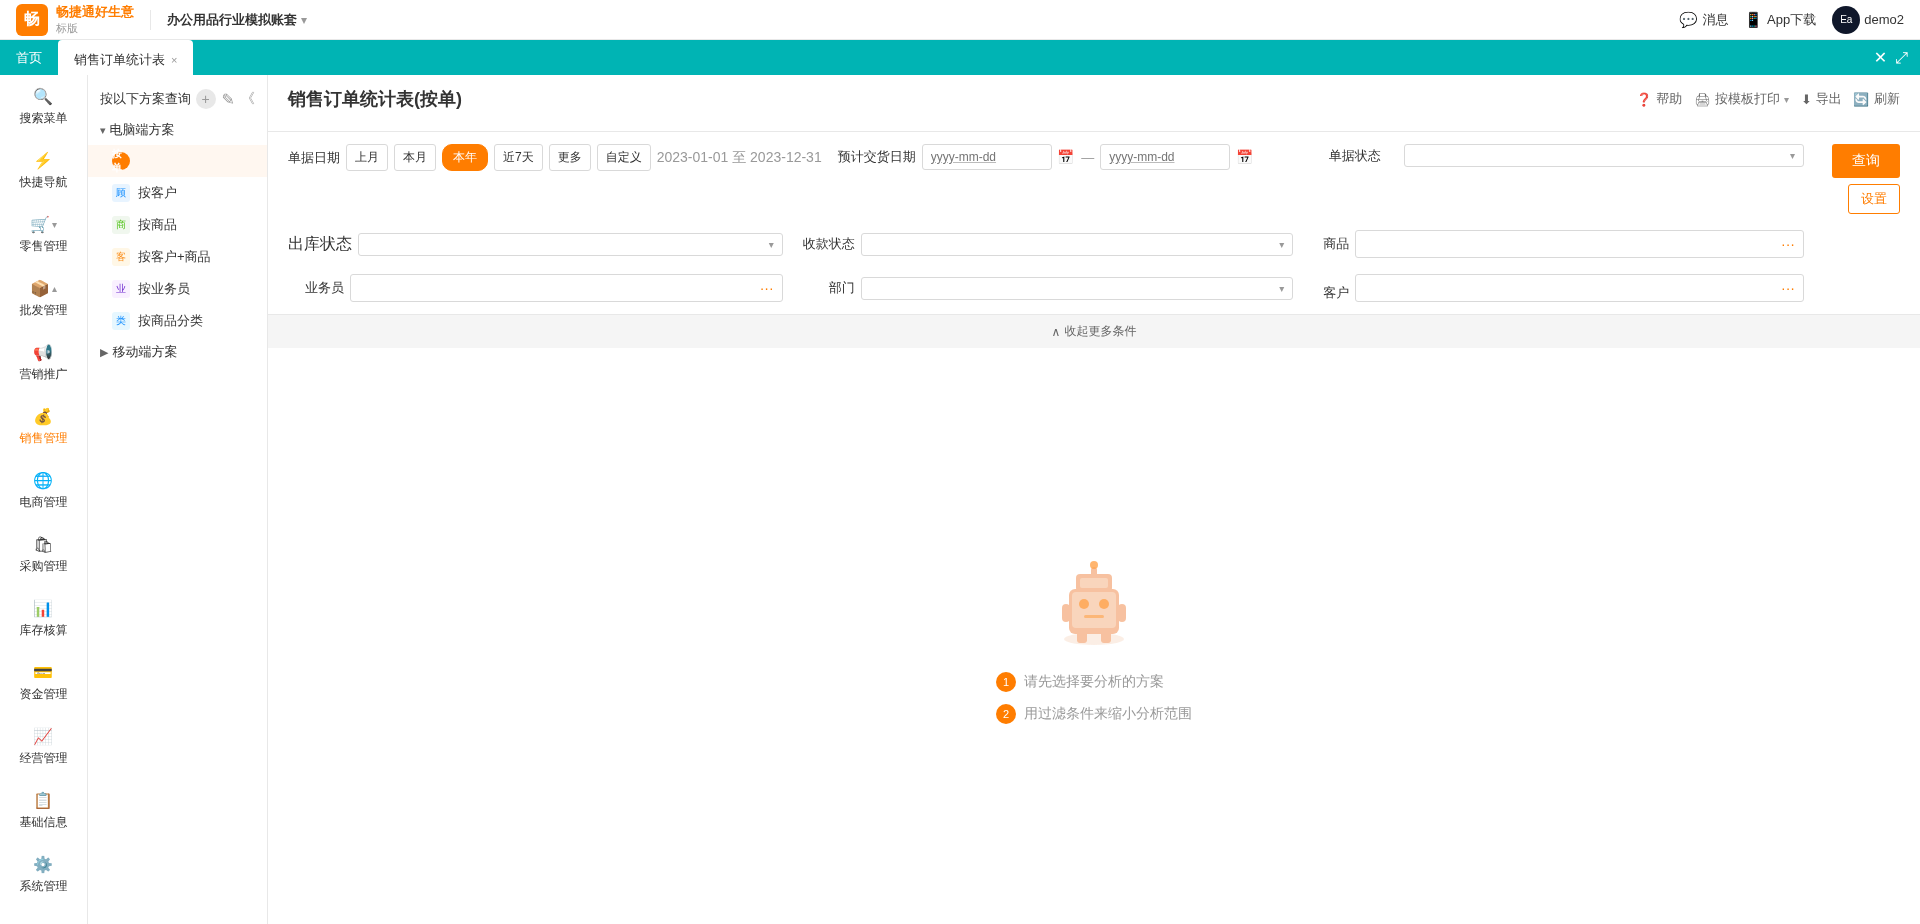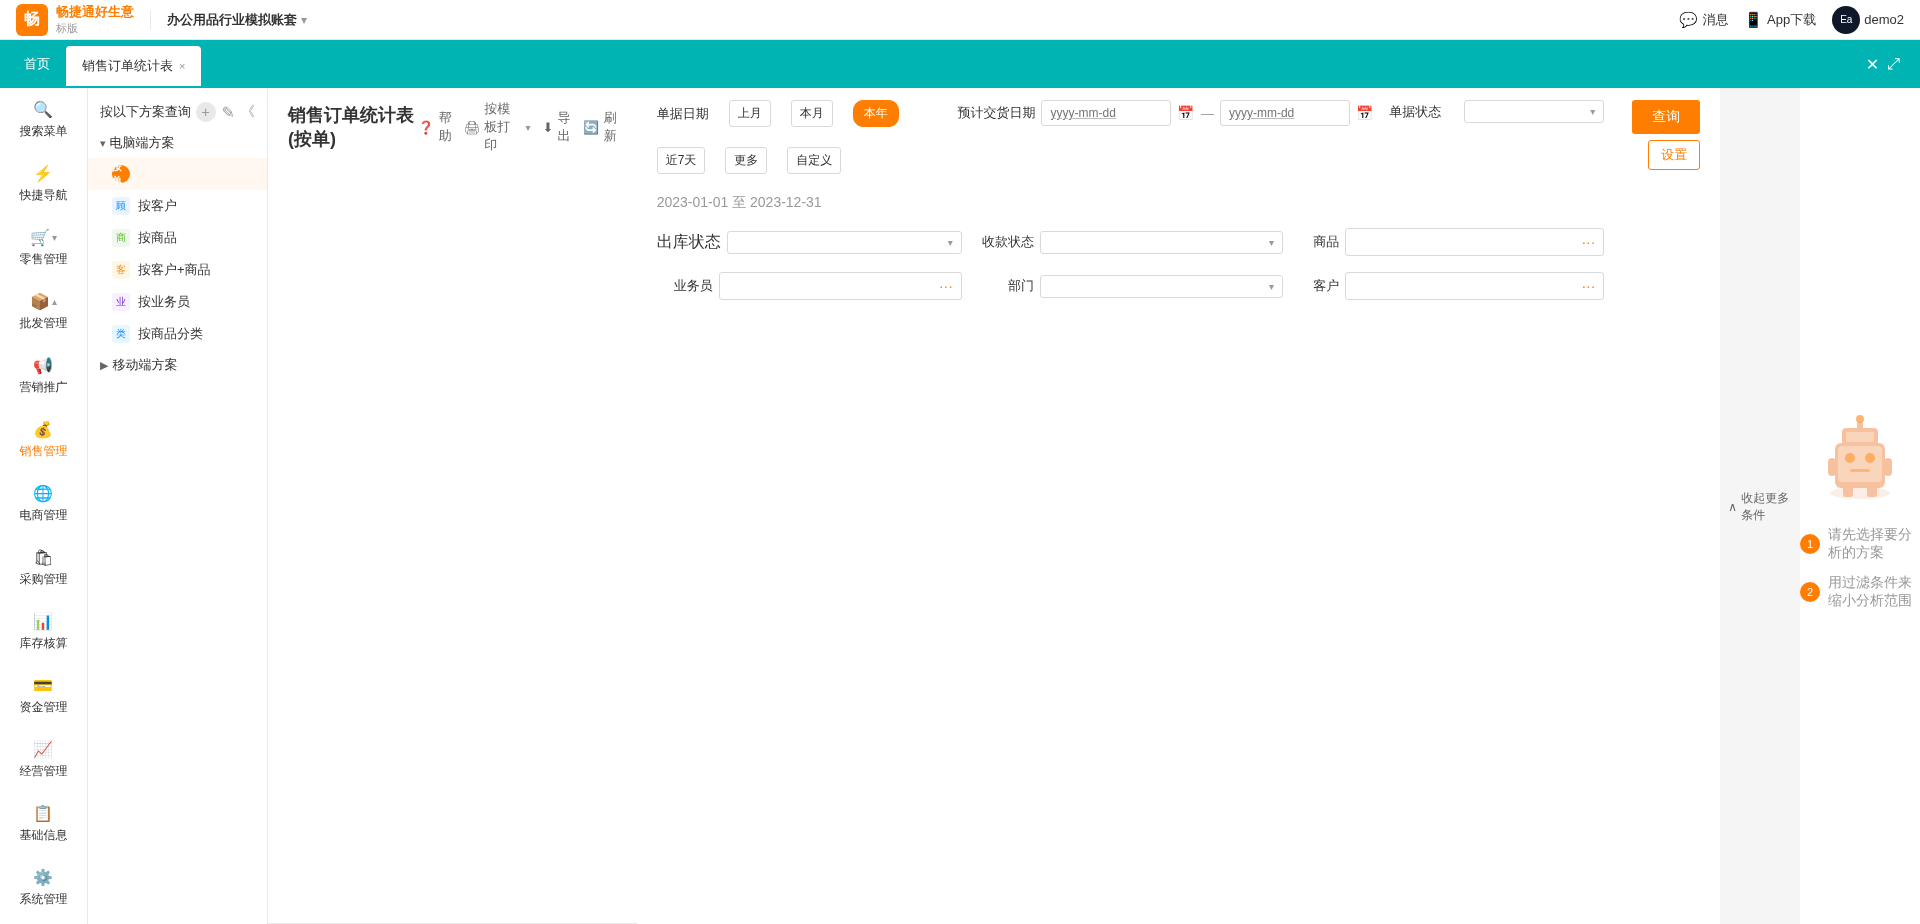--- a/index.html
+++ b/index.html
@@ -7,21 +7,21 @@
 
     
     .top-header { height: 40px; background: #fff; display: flex; align-items: center; padding: 0 16px; border-bottom: 1px solid #e8e8e8; justify-content: space-between; }
     .logo-area { display: flex; align-items: center; gap: 8px; }
     .logo-icon { width: 32px; height: 32px; background: #ff7d00; border-radius: 6px; display: flex; align-items: center; justify-content: center; color: white; font-size: 16px; font-weight: bold; }
     .header-right { display: flex; align-items: center; gap: 16px; font-size: 13px; color: #333; }
     .header-right-item { display: flex; align-items: center; gap: 4px; cursor: pointer; }
     .avatar { width: 28px; height: 28px; border-radius: 50%; background: #0f172a; display: flex; align-items: center; justify-content: center; color: white; font-size: 12px; }
 
     
-    .tab-bar { height: 48px; background: #00b4b4; display: flex; align-items: center; padding: 0 8px; }
+    .tab-bar { height: 35px; background: #00b4b4; display: flex; align-items: center; padding: 0 0; }
     .tab-item { height: 40px; display: flex; align-items: center; padding: 0 16px; font-size: 13px; cursor: pointer; color: rgba(255,255,255,0.8); }
     .tab-item.home { background: transparent; color: white; }
     .tab-item.active { background: white; color: #333; border-radius: 4px 4px 0 0; margin-top: 4px; }
     .tab-close { margin-left: 6px; font-size: 11px; color: #999; cursor: pointer; }
     .tab-bar-right { margin-left: auto; display: flex; align-items: center; gap: 8px; padding-right: 12px; }
     .tab-bar-icon { color: white; font-size: 16px; cursor: pointer; }
 
     
     .main-layout { display: flex; flex: 1; overflow: hidden; }
 
@@ -42,21 +42,21 @@
     .left-panel-icons { display: flex; align-items: center; gap: 6px; }
     .lp-icon { font-size: 14px; color: #999; cursor: pointer; }
     .scheme-group { }
     .scheme-group-title { display: flex; align-items: center; gap: 4px; padding: 6px 12px; font-size: 13px; color: #333; cursor: pointer; }
     .scheme-item { display: flex; align-items: center; gap: 8px; padding: 7px 12px 7px 24px; font-size: 13px; color: #333; cursor: pointer; }
     .scheme-item.active { color: #ff7d00; background: #fff7f0; }
     .scheme-item-icon { width: 18px; height: 18px; border-radius: 50%; background: #ff7d00; display: flex; align-items: center; justify-content: center; color: white; font-size: 10px; font-weight: bold; }
     .scheme-item-icon2 { width: 18px; height: 18px; display: flex; align-items: center; justify-content: center; color: #666; font-size: 12px; }
 
     
-    .right-main { flex: 1; display: flex; flex-direction: row; overflow: hidden; background: #f9a8d4; }
+    .right-main { flex: 1; display: flex; flex-direction: column; overflow: hidden; background: #f9a8d4; }
 
     
     .page-header { background: #fff; padding: 12px 20px 8px; border-bottom: 1px solid #e8e8e8; }
     .page-header-top { display: flex; align-items: center; justify-content: space-between; margin-bottom: 12px; }
     .page-title { font-size: 18px; font-weight: bold; color: #333; }
     .page-actions { display: flex; align-items: center; gap: 12px; font-size: 13px; color: #666; }
     .page-action { display: flex; align-items: center; gap: 4px; cursor: pointer; }
     .date-btn { padding: 4px 8px; font-size: 12px; border: 1px solid #d9d9d9; border-radius: 3px; cursor: pointer; background: white; color: #333; }
     .date-btn.active { background: #ff7d00; color: white; border-color: #ff7d00; border-radius: 10px; padding: 4px 10px; }
     .date-input { border: 1px solid #d9d9d9; border-radius: 3px; padding: 5px 8px; font-size: 12px; color: #bbb; background: #fff; width: 130px; outline: none; text-decoration: underline; }
@@ -278,21 +278,21 @@
               <span>刷新</span>
             </div>
           </div>
         </div>
       </div>
 
       <div class="filter-section">
 
         <div style="display:flex;align-items:flex-start;padding:12px 0 8px;gap:16px;background:#fff;">
 
-          <div style="display:flex;align-items:center;gap:20px;flex-wrap:wrap;">
+          <div style="display:flex;align-items:center;gap:6px;flex-wrap:wrap;">
             <span style="font-size:13px;color:#333;white-space:nowrap;">单据日期</span>
             <button class="date-btn">上月</button>
             <button class="date-btn">本月</button>
             <button class="date-btn active">本年</button>
             <button class="date-btn">近7天</button>
             <button class="date-btn">更多</button>
             <button class="date-btn">自定义</button>
             <div style="display:flex;align-items:center;gap:4px;font-size:14px;color:#999;">
               <span>2023-01-01 至 2023-12-31</span>
             </div>
@@ -359,21 +359,21 @@
           </div>
 
           <div style="display:flex;align-items:center;gap:6px;flex:1;">
             <span style="font-size:13px;color:#333;white-space:nowrap;min-width:56px;text-align:right;">部门</span>
             <div style="flex:1;border:1px solid #d9d9d9;border-radius:3px;padding:5px 8px;font-size:12px;background:#fff;display:flex;align-items:center;justify-content:space-between;cursor:pointer;">
               <span style="color:#bbb;"></span>
               <span style="color:#999;font-size:10px;">▾</span>
             </div>
           </div>
 
-          <div style="display:flex;align-items:center;gap:6px;flex:1;">
+          <div style="display:flex;align-items:flex-end;gap:6px;flex:1;">
             <span style="font-size:13px;color:#333;white-space:nowrap;min-width:40px;text-align:right;">客户</span>
             <div style="flex:1;border:1px solid #d9d9d9;border-radius:3px;padding:5px 8px;font-size:12px;background:#fff;display:flex;align-items:center;justify-content:flex-end;cursor:pointer;">
               <span style="color:#ff7d00;font-size:14px;">···</span>
             </div>
           </div>
 
           <div style="min-width:80px;"></div>
         </div>
       </div>
 

